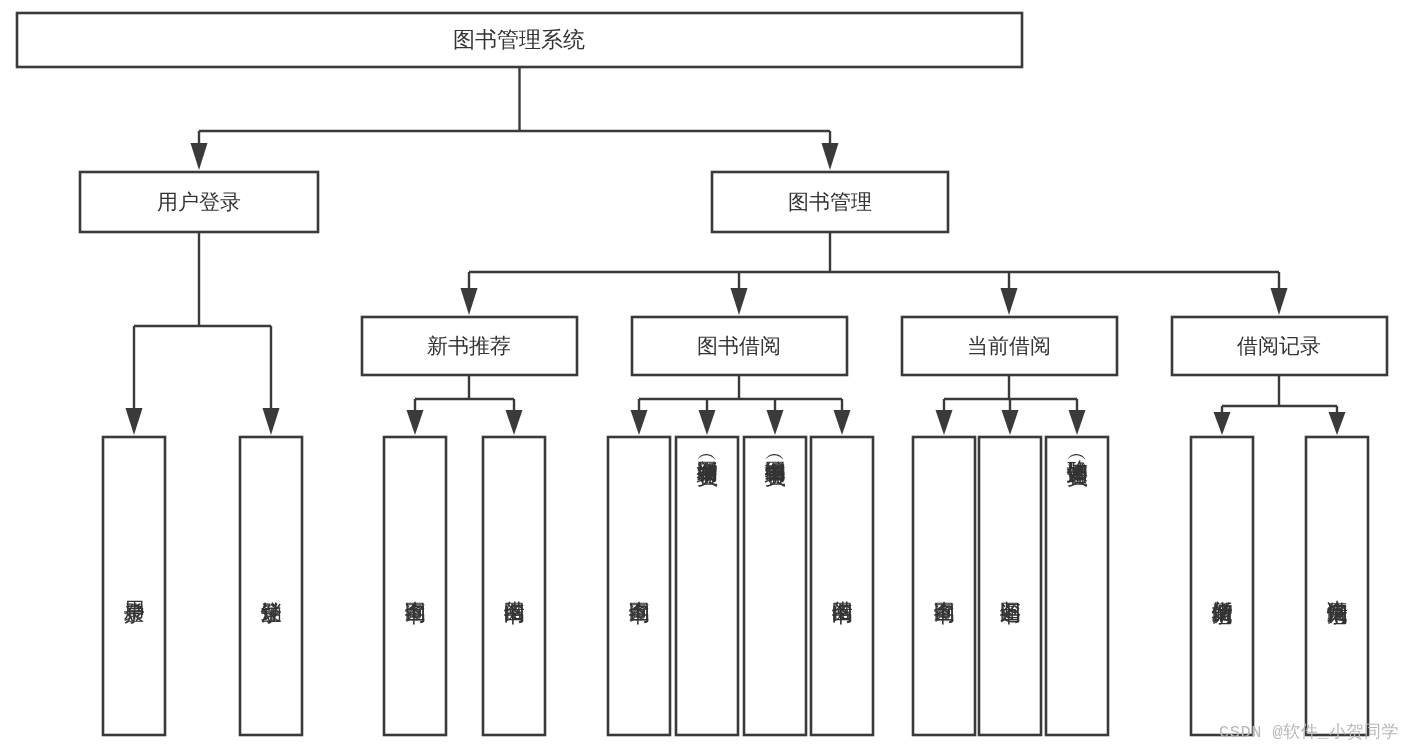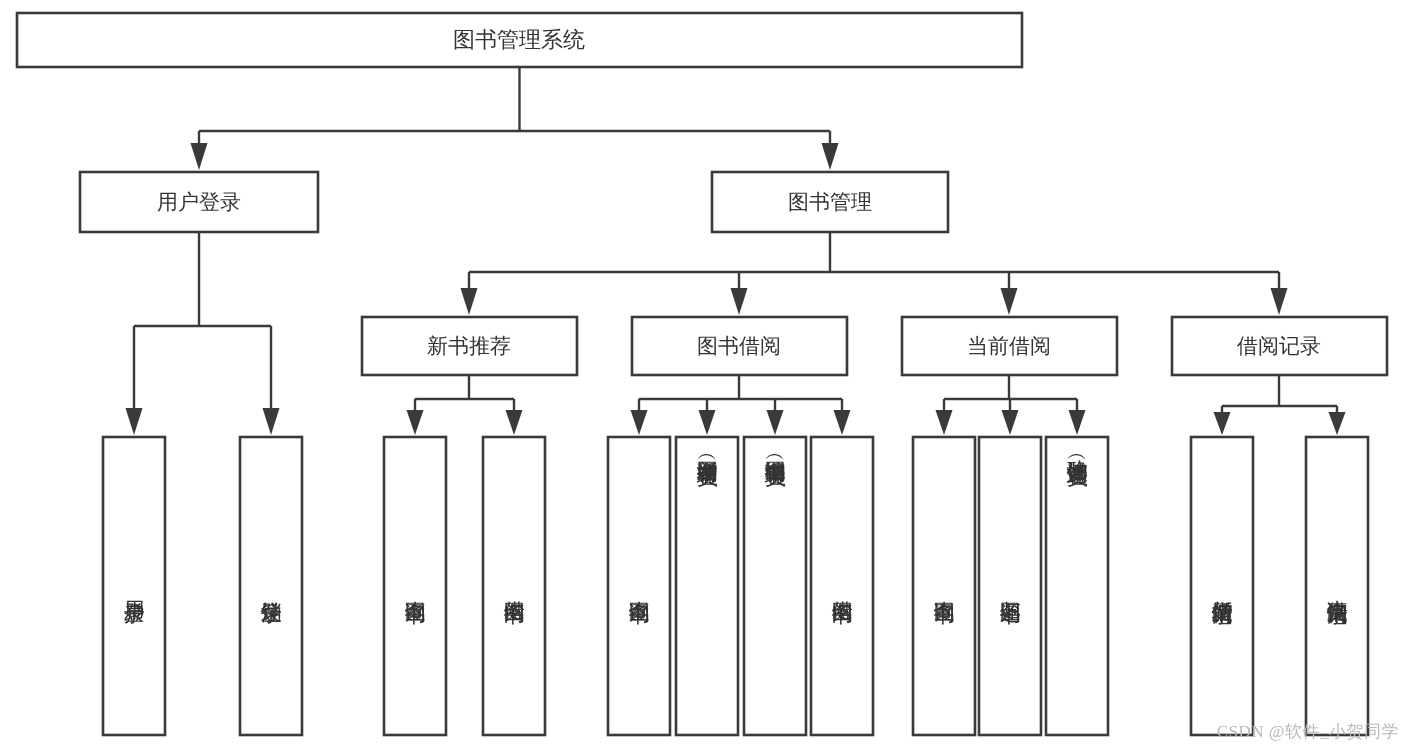--- a/index.html
+++ b/index.html
@@ -66,21 +66,21 @@
     text-orientation: upright;
     letter-spacing: 1px;
     white-space: nowrap;
     text-align: center;
     pointer-events: none;
   }
   .watermark {
     position: absolute;
     right: 6px;
     bottom: 4px;
-    font-family: Liberation Serif, serif;
+    font-family: Liberation Mono, monospace;
     font-size: 17px;
     color: #b8b8b8;
     letter-spacing: 0.5px;
     user-select: none;
   }
 </style>
 </head>
 <body>
 
 <div id="diagram-root">

